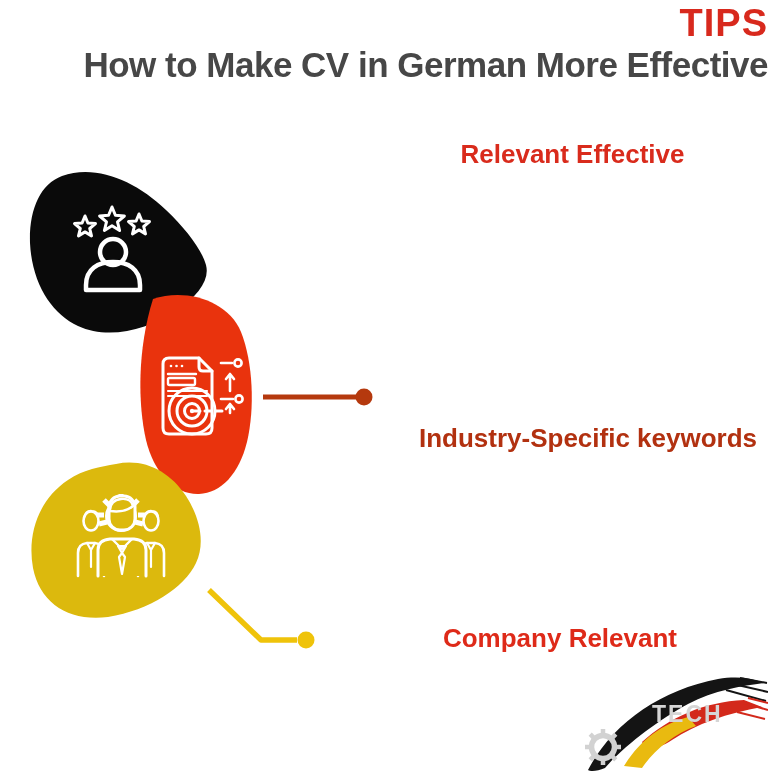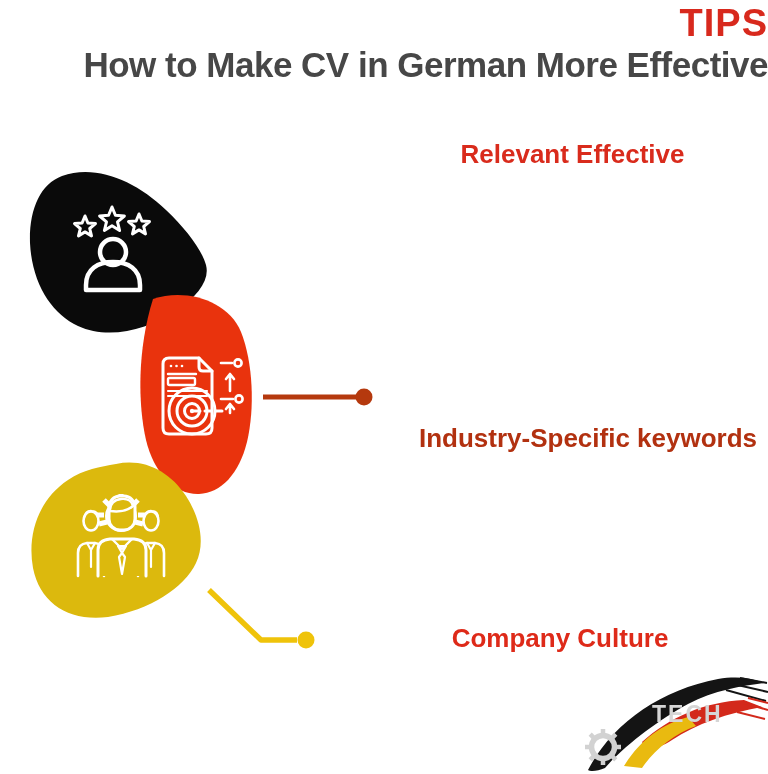--- a/index.html
+++ b/index.html
@@ -121,17 +121,17 @@
                  M594.8,755.2 L590.2,759.8 M611.2,755.2 L615.8,759.8" stroke-width="4.5"></path>
       </g>
     </g>
   </svg>
 
   <div class="abs title">TIPS</div>
   <div class="abs subtitle">How to Make CV in German More Effective</div>
 
   <div class="abs tip-label label-1">Relevant Effective</div>
   <div class="abs tip-label label-2">Industry-Specific keywords</div>
-  <div class="abs tip-label label-3">Company Culture</div>
+  <div class="abs tip-label label-3">Company Relevant</div>
 
   <div class="abs logo-text logo-tech">TECH</div>
 
 </div>
 
 </body></html>

